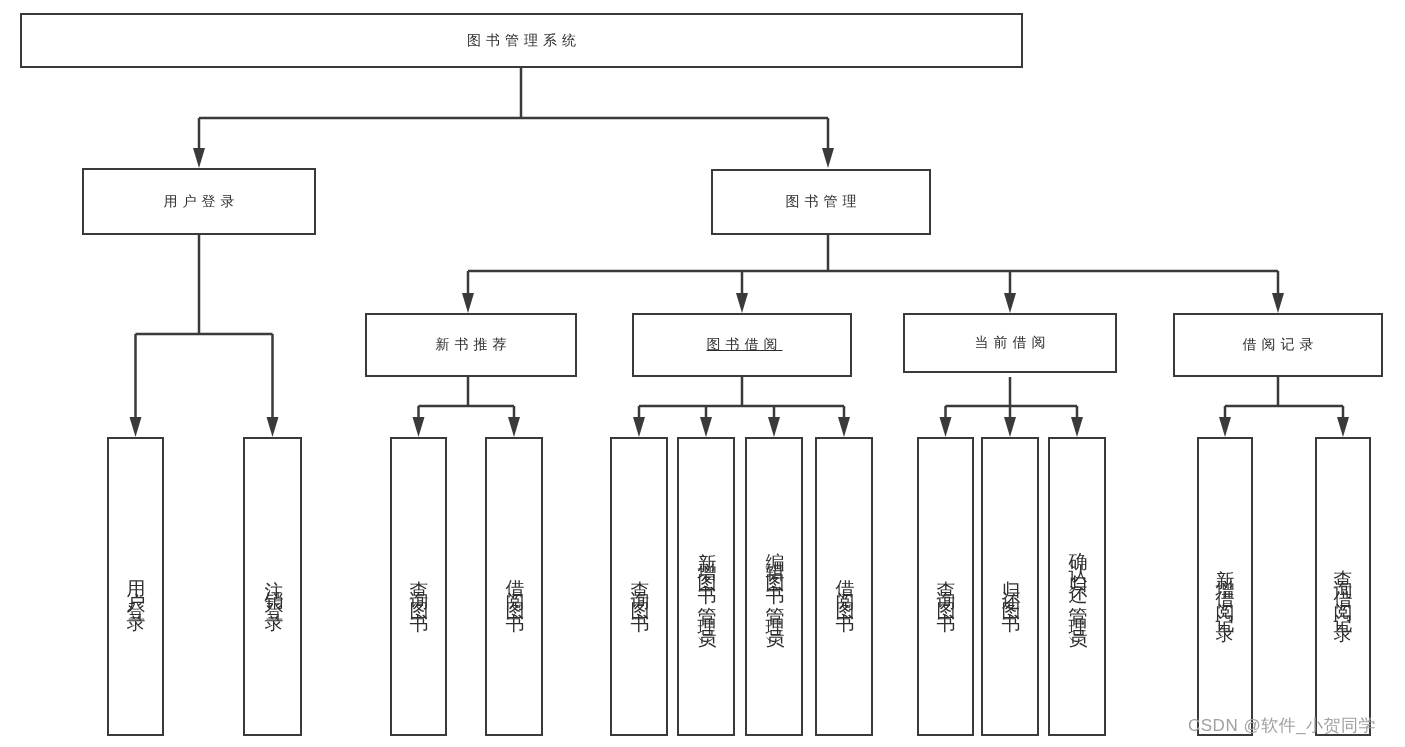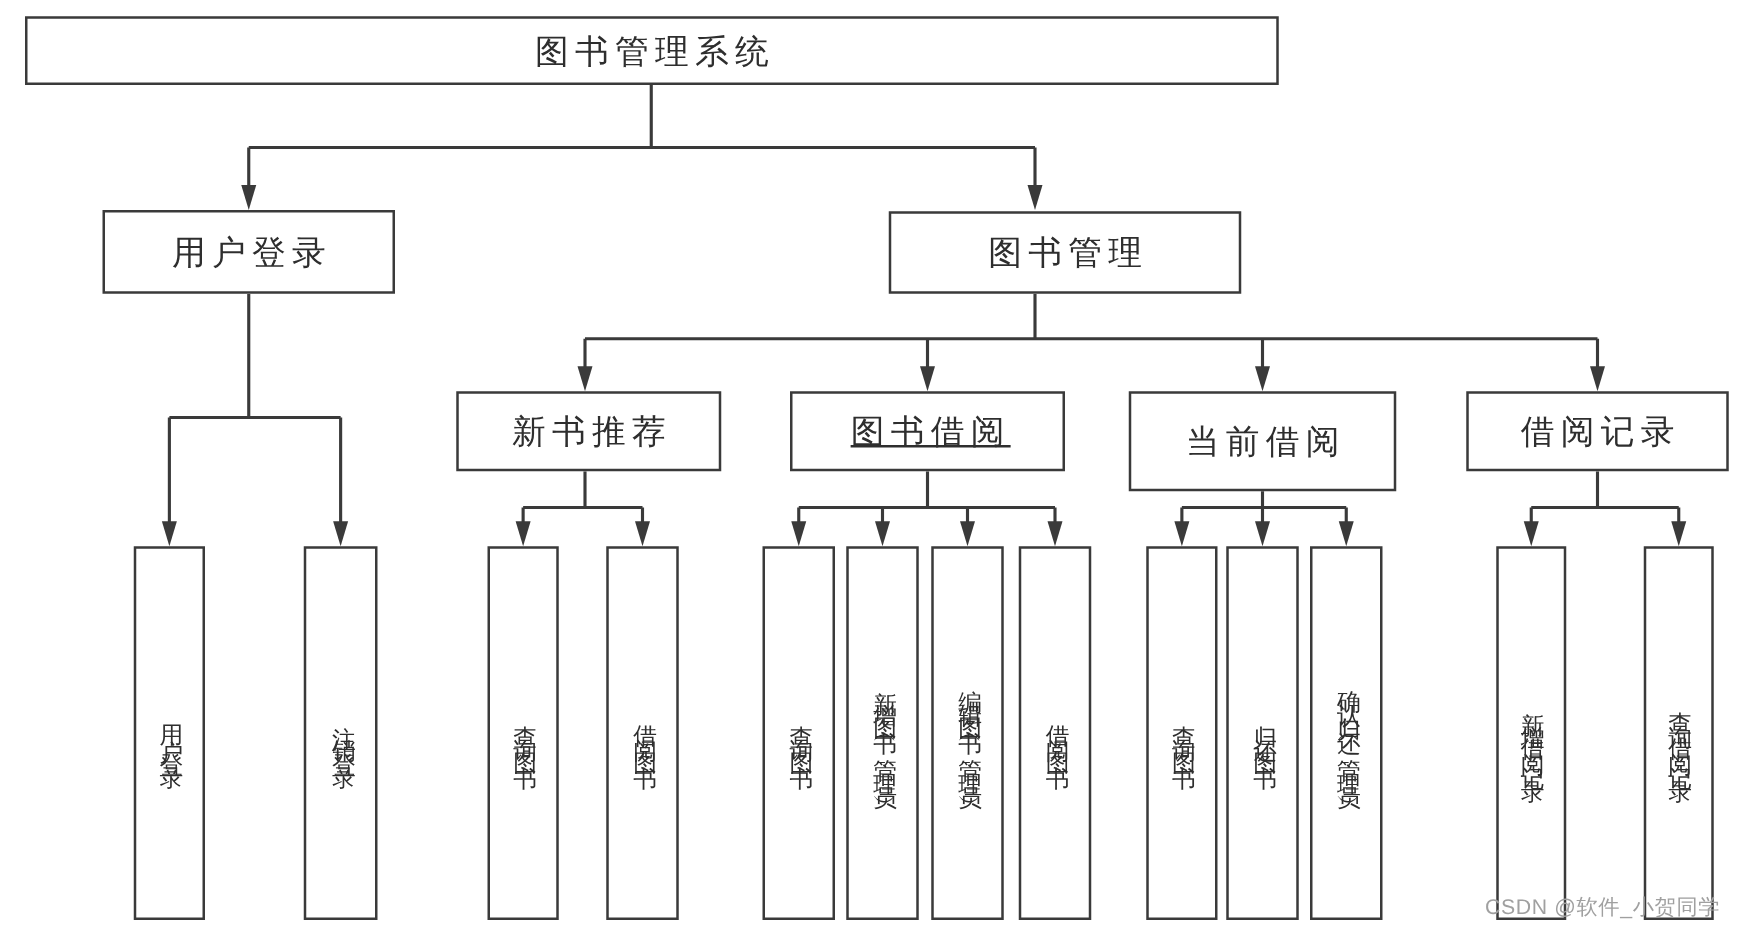--- a/index.html
+++ b/index.html
@@ -23,21 +23,21 @@
   }
   .node {
     position: absolute;
     box-sizing: border-box;
     border: 2.5px solid #3a3a3a;
     background: #ffffff;
     display: flex;
     align-items: center;
     justify-content: center;
     color: #2e2e2e;
-    font-size: 27px;
+    font-size: 14px;
     letter-spacing: 5px;
     text-indent: 5px; 
     white-space: nowrap;
   }
   .leaf {
     position: absolute;
     box-sizing: border-box;
     border: 2.5px solid #3a3a3a;
     background: #ffffff;
     color: #2e2e2e;
@@ -91,25 +91,25 @@
       <polygon points="1004,417 1016,417 1010,437"></polygon>
       <polygon points="1071,417 1083,417 1077,437"></polygon>
       <polygon points="1219,417 1231,417 1225,437"></polygon>
       <polygon points="1337,417 1349,417 1343,437"></polygon>
     </g>
   </svg>
 
   <div class="node" style="left:20px; top:13px; width:1003px; height:55px;">图书管理系统</div>
 
   <div class="node" style="left:82px; top:168px; width:234px; height:67px;">用户登录</div>
-  <div class="node" style="left:711px; top:169px; width:282px; height:66px;">图书管理</div>
+  <div class="node" style="left:711px; top:169px; width:220px; height:66px;">图书管理</div>
 
   <div class="node" style="left:365px; top:313px; width:212px; height:64px;">新书推荐</div>
   <div class="node" style="left:632px; top:313px; width:220px; height:64px;text-decoration:underline;">图书借阅</div>
-  <div class="node" style="left:903px; top:313px; width:214px; height:80px;">当前借阅</div>
+  <div class="node" style="left:903px; top:313px; width:214px; height:60px;">当前借阅</div>
   <div class="node" style="left:1173px; top:313px; width:210px; height:64px;">借阅记录</div>
 
   <div class="leaf" style="left:107px; top:437px; width:57px; height:299px;">用户登录</div>
   <div class="leaf" style="left:243px; top:437px; width:59px; height:299px;">注销登录</div>
 
   <div class="leaf" style="left:390px; top:437px; width:57px; height:299px;">查询图书</div>
   <div class="leaf" style="left:485px; top:437px; width:58px; height:299px;">借阅图书</div>
 
   <div class="leaf" style="left:610px; top:437px; width:58px; height:299px;">查询图书</div>
   <div class="leaf" style="left:677px; top:437px; width:58px; height:299px;">新增图书（管理员）</div>

